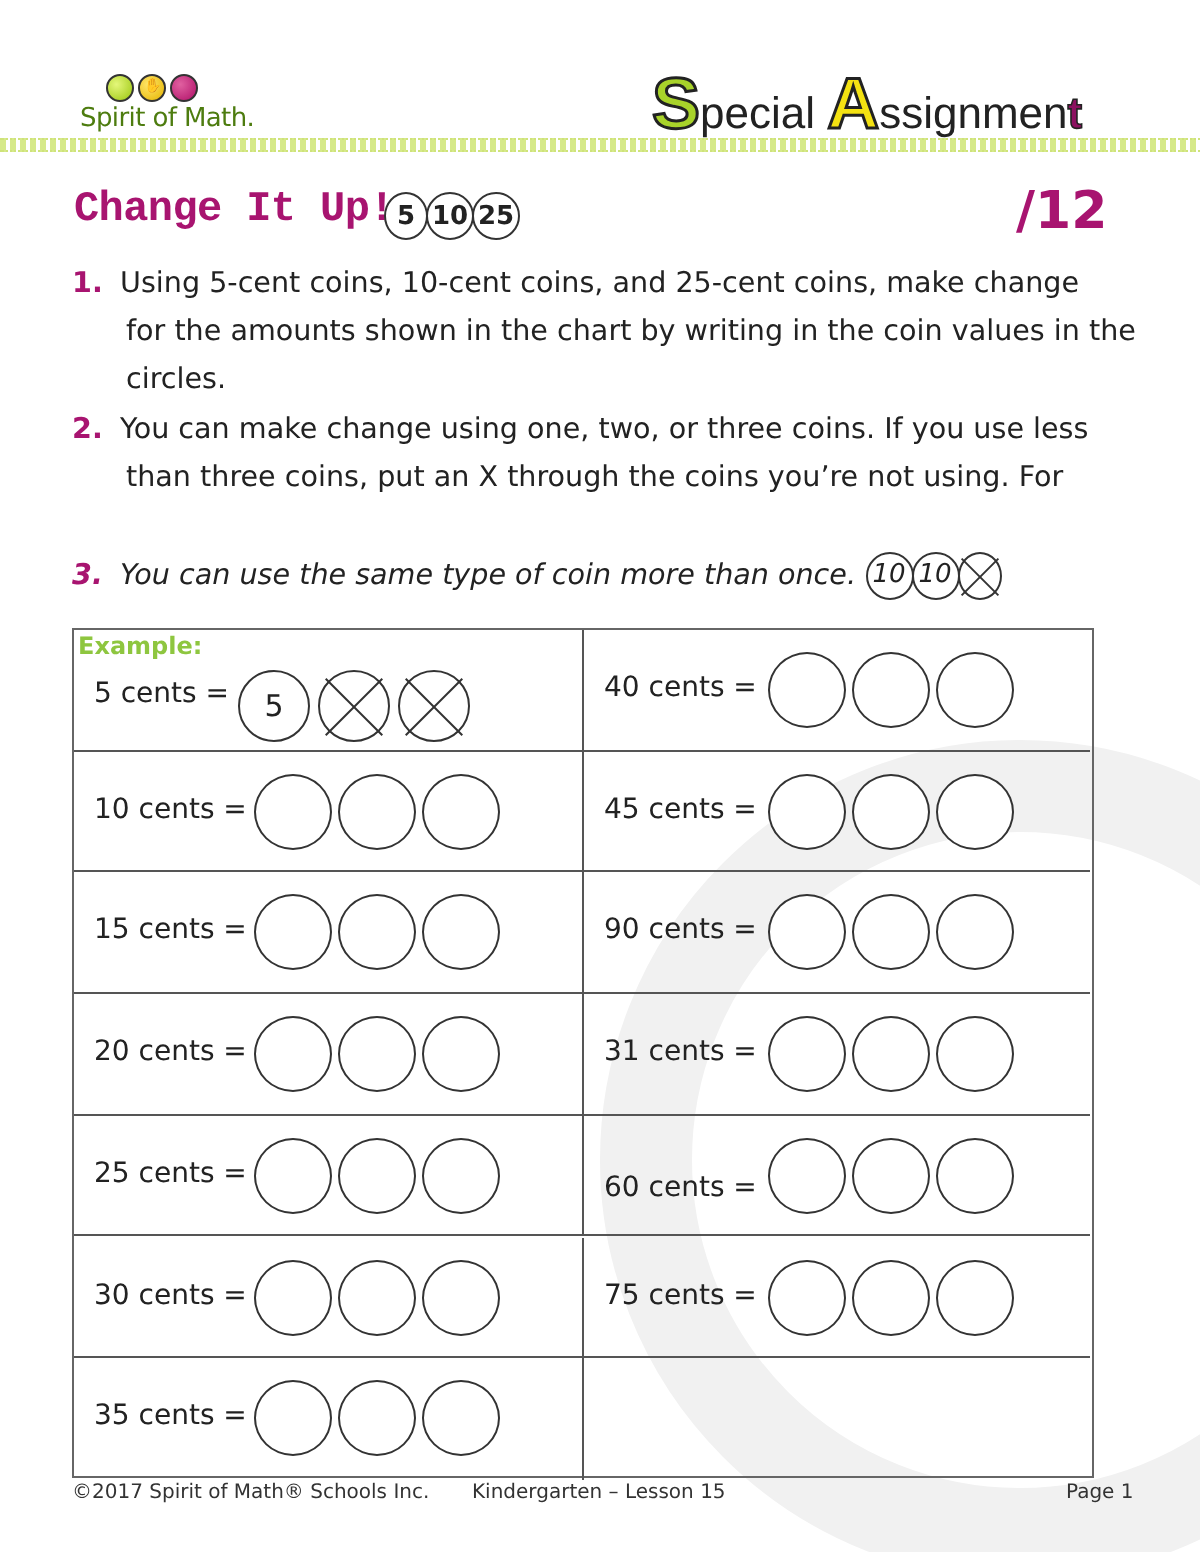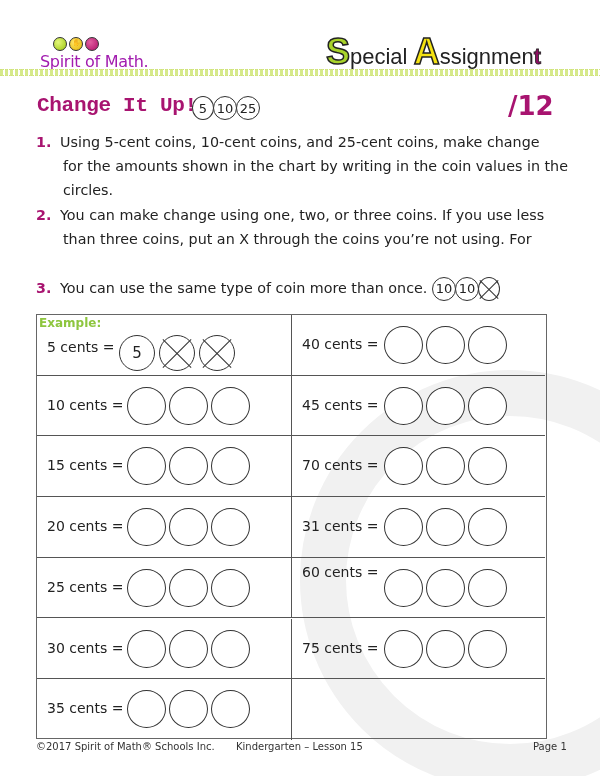--- a/index.html
+++ b/index.html
@@ -11,36 +11,36 @@
   .dots { position:absolute; left:0; top:69px; width:600px; height:5px;
           background: repeating-linear-gradient(90deg, #d6e98a 0 3px, transparent 3px 5px);
           border-top:1px dotted #cfe37a; border-bottom:1px dotted #cfe37a; }
   .logo { position:absolute; left:40px; top:37px; }
   .logo .balls { display:flex; gap:2px; margin-left:13px; }
   .ball { width:14px; height:14px; border-radius:50%; border:1px solid #333; box-sizing:border-box; }
   .ball.g { background:radial-gradient(circle at 35% 35%, #e4f77a, #9bc60f); }
   .ball.y { background:radial-gradient(circle at 35% 35%, #ffe66a, #e4b300); position:relative; }
   .ball.y::after { content:"✋"; font-size:7px; position:absolute; left:2px; top:1px; color:#222; }
   .ball.m { background:radial-gradient(circle at 35% 35%, #e060a0, #b01068); }
-  .logo .text { font-family:"DejaVu Sans", sans-serif; font-size:16px; color:#a21caf; margin-top:1px; letter-spacing:-0.3px; }
+  .logo .text { font-family:"DejaVu Sans", sans-serif; font-size:13px; color:#4d7c0f; margin-top:1px; letter-spacing:-0.3px; }
   .sa { position:absolute; left:326px; top:34px; font-size:22px; color:#222; font-family:"Liberation Sans", sans-serif; white-space:nowrap; }
   .sa .big { font-size:36px; font-weight:bold; -webkit-text-stroke:1.5px #222; line-height:1; }
   .sa .S { color:#a8d32a; }
   .sa .A { color:#f4e212; }
   .sa .t { color:#8c1060; font-weight:bold; -webkit-text-stroke:0.8px #222; }
   .title { position:absolute; left:37px; top:94px; font-size:21px; font-weight:bold; color:#a81470; font-family:Liberation Mono, monospace; letter-spacing:-0.3px; }
   .score { position:absolute; left:508px; top:91px; font-size:26px; font-weight:bold; color:#a81470; font-family:"DejaVu Sans", sans-serif; }
   .coin { display:inline-flex; align-items:center; justify-content:center; border:1px solid #333; border-radius:50%;
           box-sizing:border-box; background:#fff; position:relative; font-family:"DejaVu Sans", sans-serif; color:#222; vertical-align:middle; }
   .coin.sm { width:22px; height:24px; font-size:13px; margin-right:-1px; }
   .coin.big { width:38px; height:38px; font-size:15px; margin-right:0px; }
   .coin.x::before, .coin.x::after { content:""; position:absolute; left:-3px; right:-3px; top:50%; height:1px; background:#333; }
   .coin.x::before { transform:rotate(45deg); }
   .coin.x::after { transform:rotate(-45deg); }
-  .title-coins { position:absolute; left:192px; top:96px; }
+  .title-coins { position:absolute; left:192px; top:96px;font-weight:bold; }
   .instr { position:absolute; left:36px; font-size:14.3px; line-height:24px; color:#222; width:540px; }
   .instr .num { color:#a81470; font-weight:bold; display:inline-block; width:24px; }
   .instr .cont { padding-left:27px; }
   .table { position:absolute; left:36px; top:314px; width:511px; height:425px; border:1.5px solid #666; box-sizing:border-box; }
   .cell { position:absolute; border-right:1.5px solid #555; border-bottom:1.5px solid #555; box-sizing:border-box; }
   .cell .label { position:absolute; font-size:14px; color:#222; white-space:nowrap; }
   .cell .coins { position:absolute; display:flex; }
   .example-label { position:absolute; left:2px; top:1px; font-size:12px; font-weight:bold; color:#8ec63f; }
   .footer { position:absolute; top:741px; font-size:10px; color:#333; }
 </style>
@@ -75,21 +75,21 @@
   <div><span class="num">1.</span><span>Using 5-cent coins, 10-cent coins, and 25-cent coins, make change</span></div>
   <div class="cont">for the amounts shown in the chart by writing in the coin values in the</div>
   <div class="cont">circles.</div>
 </div>
 
 <div class="instr" style="top:203px;">
   <div><span class="num">2.</span><span>You can make change using one, two, or three coins. If you use less</span></div>
   <div class="cont">than three coins, put an X through the coins you’re not using.  For</div>
 </div>
 
-<div class="instr" style="top:276px;">
+<div class="instr" style="top:276px;font-style:italic;">
   <div><span class="num">3.</span><span>You can use the same type of coin more than once.</span>
     <span class="coin sm" style="width:24px">10</span><span class="coin sm" style="width:24px">10</span><span class="coin sm x"></span>
   </div>
 </div>
 
 <div class="table" id="tbl">
     <div class="cell" style="left: 0px; top: 0px; width: 255px; height: 60.7px;">
       <div class="example-label">Example:</div>
       <div class="label" style="left: 10px; top: 24px;">5 cents =</div>
       <div class="coins" style="left: 82px; top: 20px;">
@@ -156,37 +156,37 @@
     </div>
     <div class="cell" style="left: 255px; top: 60.7px; width: 253px; height: 60.7px; border-right: none;">
       <div class="label" style="left: 10px; top: 21px;">45 cents =</div>
       <div class="coins" style="left: 92px; top: 11px;">
         <span class="coin big" style="height: 38px; width: 39px; margin-right: 3px;"></span>
         <span class="coin big" style="height: 38px; width: 39px; margin-right: 3px;"></span>
         <span class="coin big" style="height: 38px; width: 39px; margin-right: 3px;"></span>
       </div>
     </div>
     <div class="cell" style="left: 255px; top: 121.4px; width: 253px; height: 60.7px; border-right: none;">
-      <div class="label" style="left: 10px; top: 21px;">70 cents =</div>
+      <div class="label" style="left: 10px; top: 21px;">90 cents =</div>
       <div class="coins" style="left: 92px; top: 11px;">
         <span class="coin big" style="height: 38px; width: 39px; margin-right: 3px;"></span>
         <span class="coin big" style="height: 38px; width: 39px; margin-right: 3px;"></span>
         <span class="coin big" style="height: 38px; width: 39px; margin-right: 3px;"></span>
       </div>
     </div>
     <div class="cell" style="left: 255px; top: 182.1px; width: 253px; height: 60.7px; border-right: none;">
       <div class="label" style="left: 10px; top: 21px;">31 cents =</div>
       <div class="coins" style="left: 92px; top: 11px;">
         <span class="coin big" style="height: 38px; width: 39px; margin-right: 3px;"></span>
         <span class="coin big" style="height: 38px; width: 39px; margin-right: 3px;"></span>
         <span class="coin big" style="height: 38px; width: 39px; margin-right: 3px;"></span>
       </div>
     </div>
     <div class="cell" style="left: 255px; top: 242.8px; width: 253px; height: 60.7px; border-right: none;">
-      <div class="label" style="left: 10px; top: 6px;">60 cents =</div>
+      <div class="label" style="left: 10px; top: 28px;">60 cents =</div>
       <div class="coins" style="left: 92px; top: 11px;">
         <span class="coin big" style="height: 38px; width: 39px; margin-right: 3px;"></span>
         <span class="coin big" style="height: 38px; width: 39px; margin-right: 3px;"></span>
         <span class="coin big" style="height: 38px; width: 39px; margin-right: 3px;"></span>
       </div>
     </div>
     <div class="cell" style="left: 255px; top: 303.5px; width: 253px; height: 60.7px; border-right: none;">
       <div class="label" style="left: 10px; top: 21px;">75 cents =</div>
       <div class="coins" style="left: 92px; top: 11px;">
         <span class="coin big" style="height: 38px; width: 39px; margin-right: 3px;"></span>

